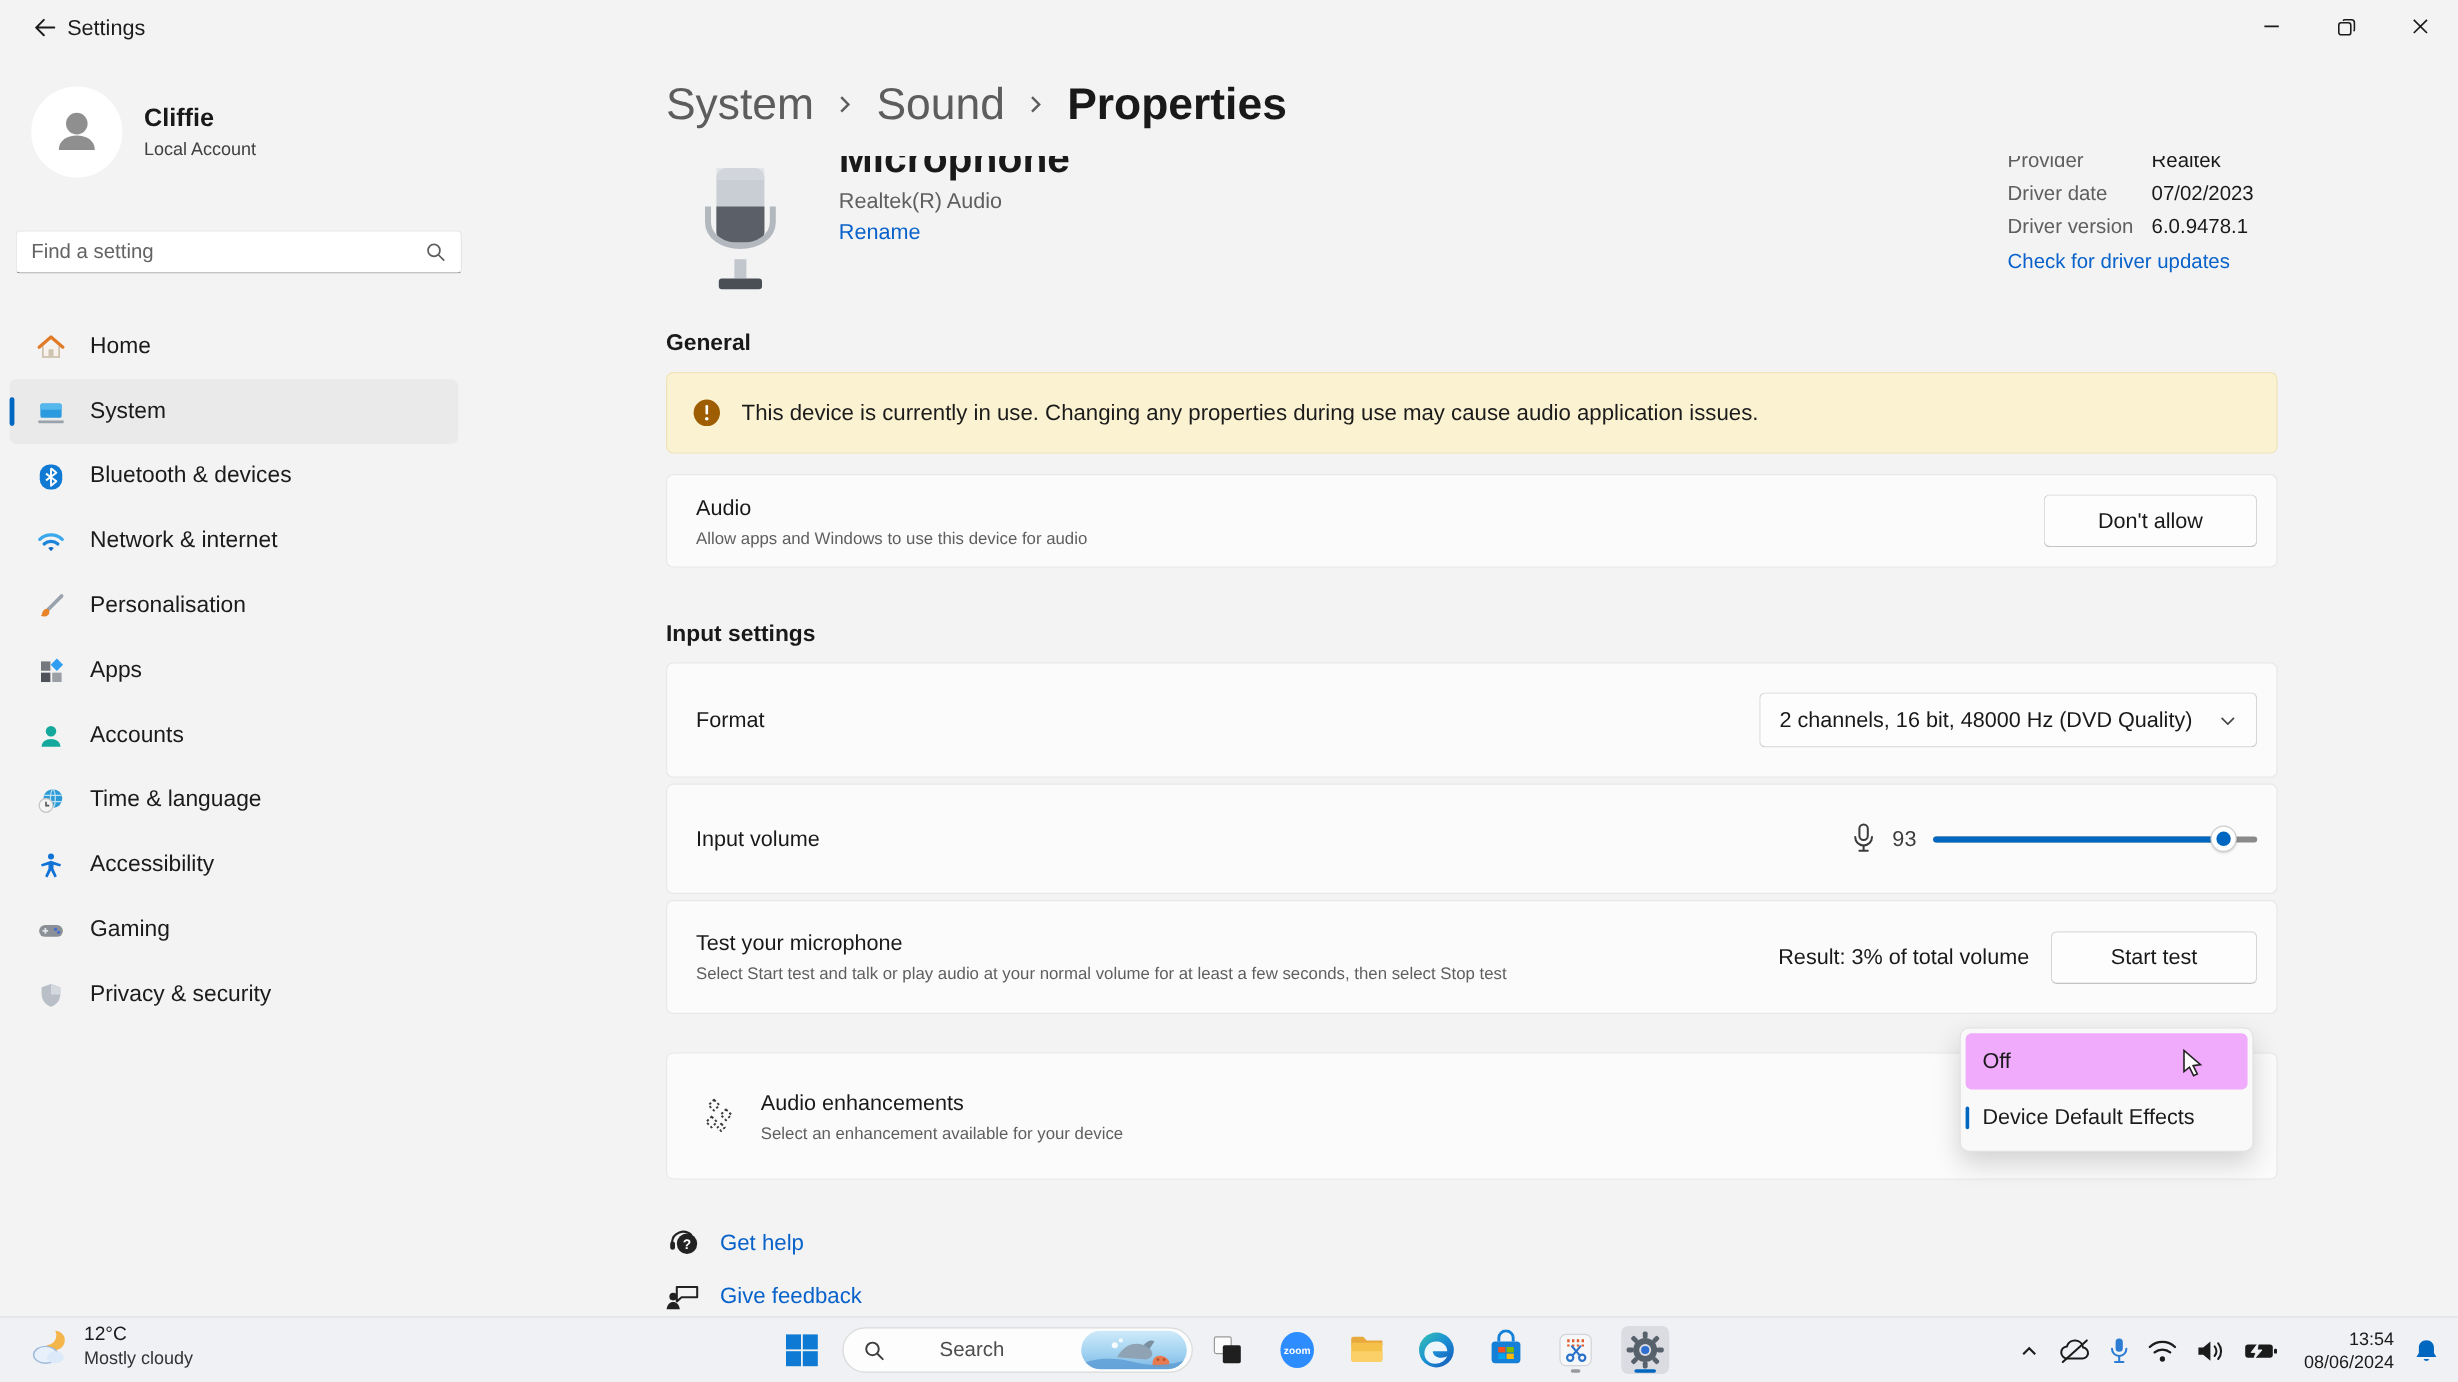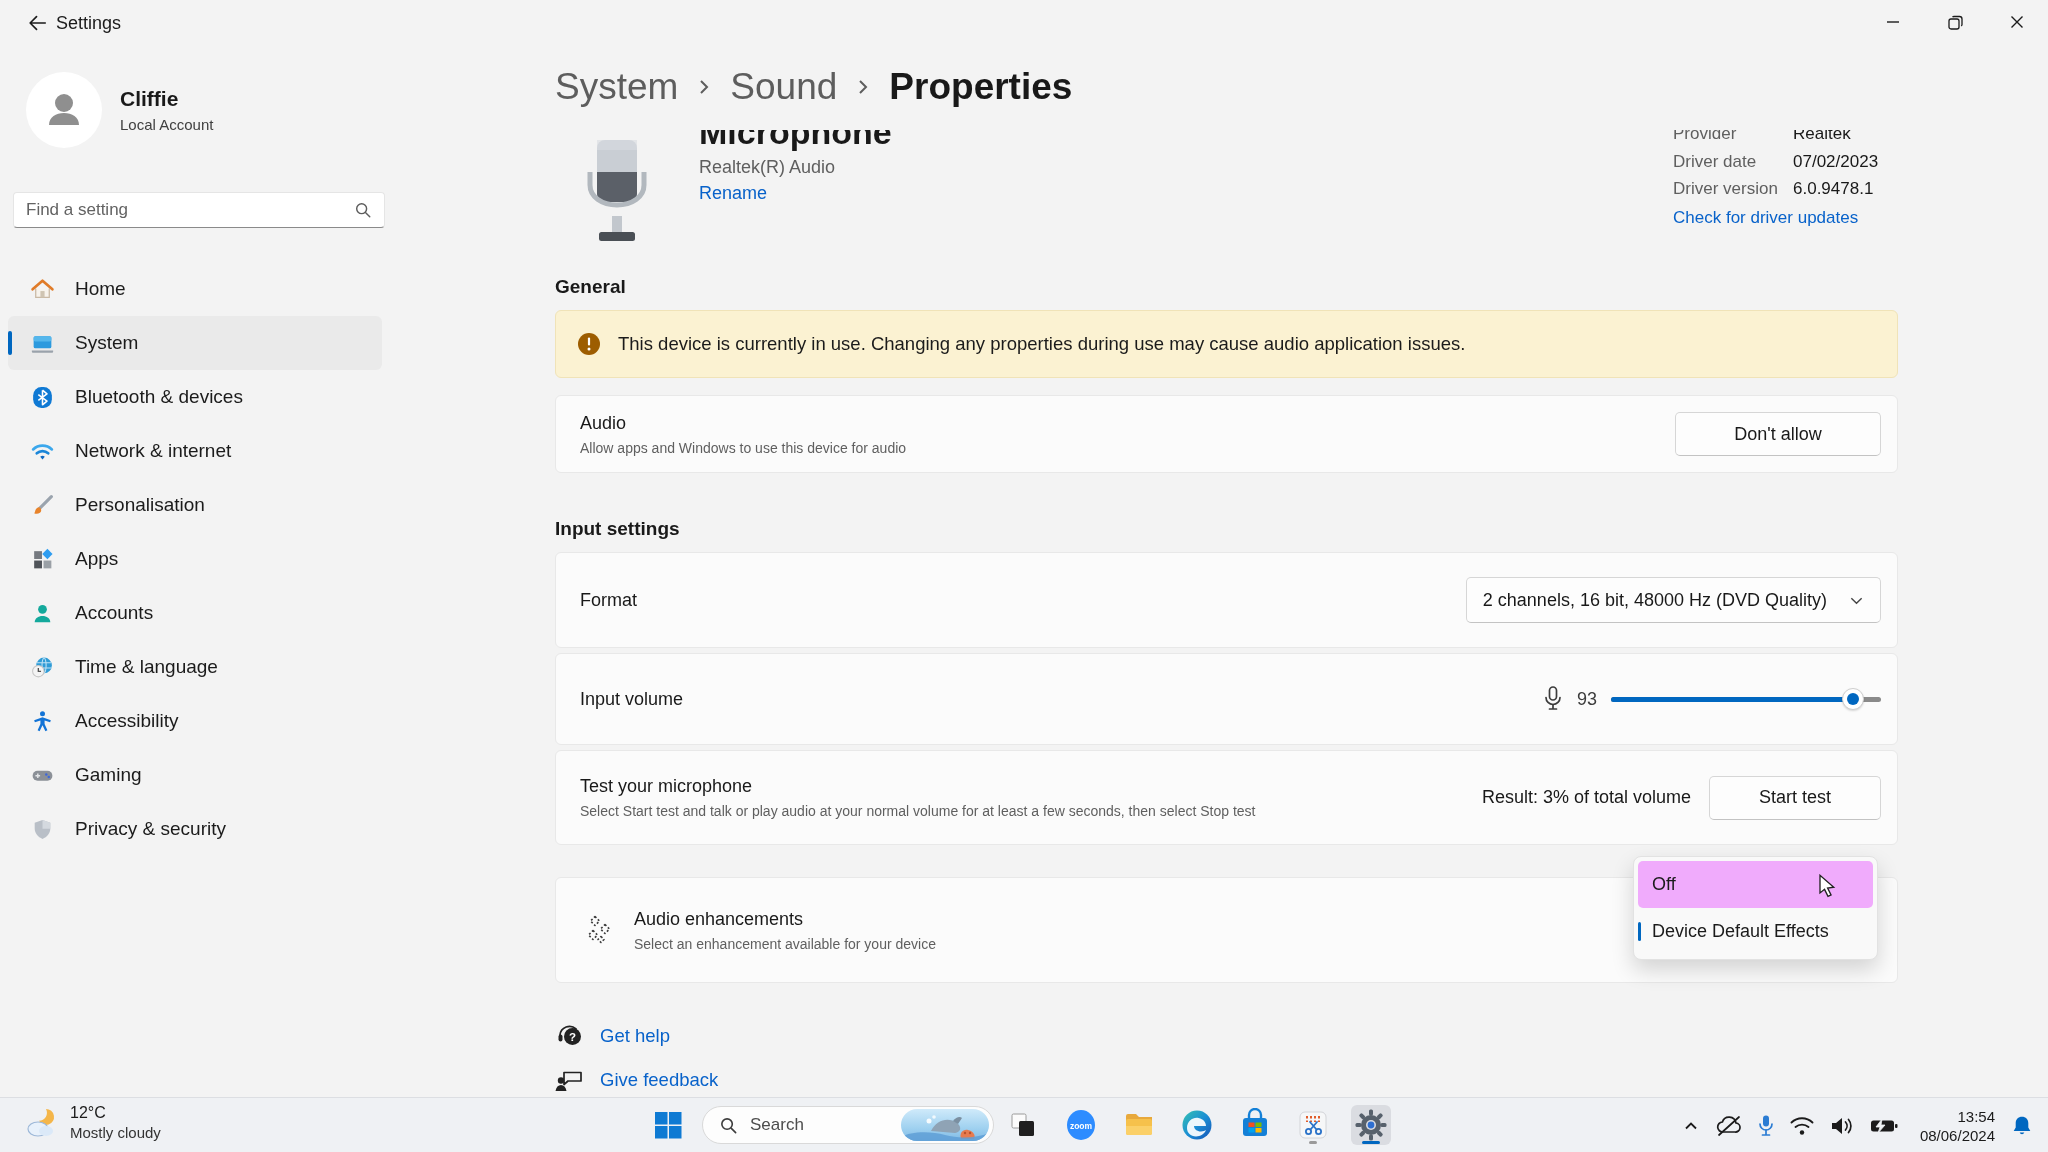--- a/index.html
+++ b/index.html
@@ -101,21 +101,21 @@
   .weather .cond { font-size:15px; color:#333; margin-top:2px; }
   .tb-icon { position:absolute; top:7px; width:40px; height:40px; border-radius:6px;
     display:flex; align-items:center; justify-content:center; }
   .tb-icon.active { background:#dadce1; }
   .tb-icon.active::after { content:""; position:absolute; bottom:1px; left:11px;
     width:18px; height:3px; border-radius:2px; background:#0067c0; }
   .tb-icon.running::after { content:""; position:absolute; bottom:1px; left:16px;
     width:8px; height:3px; border-radius:2px; background:#9a9a9a; }
   .search-pill { position:absolute; left:702px; top:8px; width:292px; height:38px;
     border-radius:19px; background:#fdfdfd; border:1px solid #d9d9d9;
-    display:flex; align-items:center; padding:0 4px 0 16px; }
+    display:flex; align-items:center; padding:0 4px 0 16px;gap:33px; }
   .search-pill > span { font-size:17px; color:#4d4d4d; margin-left:12px; flex:1; }
   .pill-img { width:88px; height:32px; border-radius:16px; overflow:hidden; position:relative;
     background:linear-gradient(180deg,#cfeafa 0%,#9fd1f0 60%,#7fb9e4 100%); }
   .tray { position:absolute; right:0; top:0; height:55px; display:flex; align-items:center; }
   .tray-icon { margin:0 7px; display:flex; align-items:center; justify-content:center; }
   .clock { text-align:right; font-size:15px; color:#1b1b1b; line-height:19px; margin:0 8px 0 14px; }
 </style>
 </head>
 <body>
 
@@ -303,21 +303,21 @@
     <circle cx="13" cy="18" r="1.5" fill="#ffffff"></circle>
   </svg>
   <div class="warn-text">This device is currently in use. Changing any properties during use may cause audio application issues.</div>
 </div>
 
 <div class="card" style="top:395px; height:78px">
   <div class="card-left">
     <div class="row-title">Audio</div>
     <div class="row-sub">Allow apps and Windows to use this device for audio</div>
   </div>
-  <div class="btn" style="position:absolute; right:16px; width:206px">Don't allow</div>
+  <div class="btn" style="position:absolute; right:16px; width:178px">Don't allow</div>
 </div>
 
 <div class="section-h" style="top:518px">Input settings</div>
 
 <div class="card" style="top:552px; height:96px">
   <div class="card-left">
     <div class="row-title">Format</div>
   </div>
   <div class="dropdown-box" style="position:absolute; right:16px">
     <span>2 channels, 16 bit, 48000 Hz (DVD Quality)</span>

